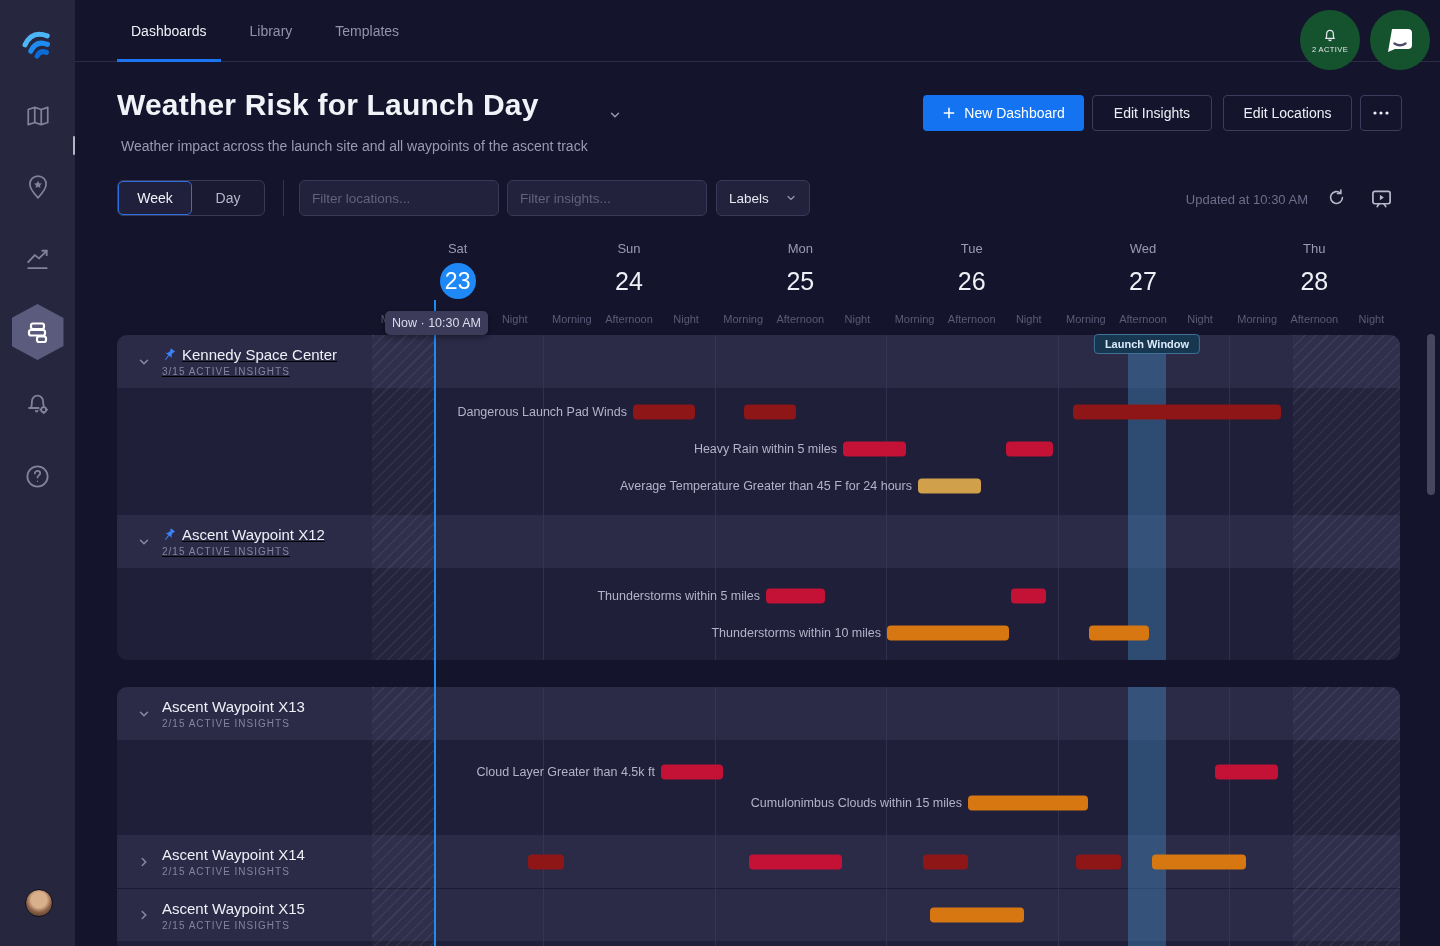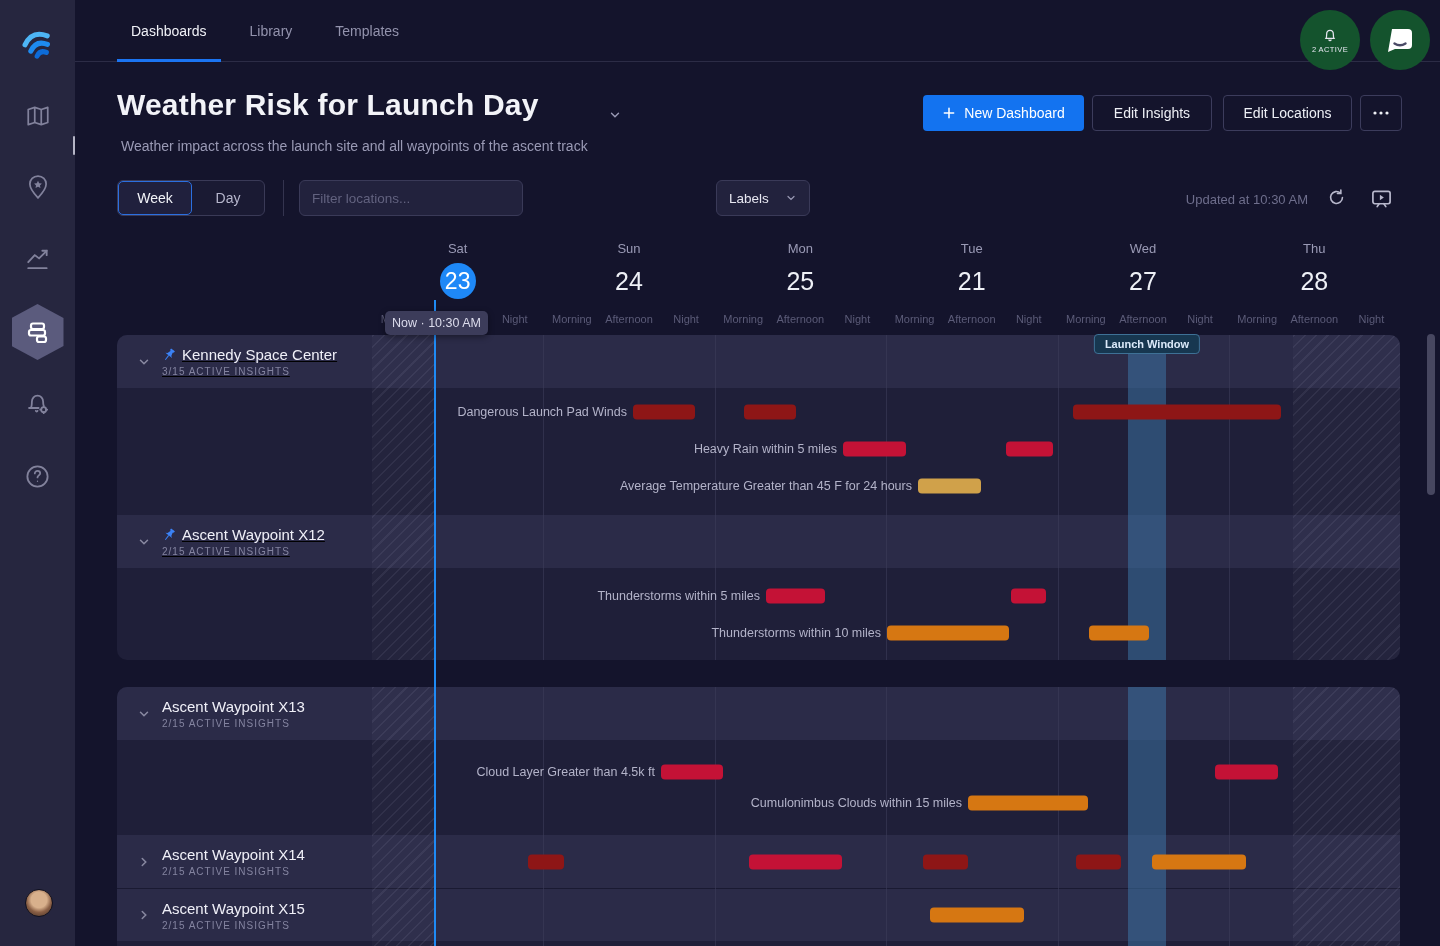--- a/index.html
+++ b/index.html
@@ -36,21 +36,21 @@
        display:flex;align-items:center;justify-content:center;cursor:pointer;}
   .btn-primary{left:923px;width:161px;background:#1373f0;color:#fff;gap:8px;}
   .btn-outline{background:transparent;border:1px solid #3c3c5c;color:#eef0f6;}
   
   .seg{position:absolute;left:117px;top:180px;width:148px;height:36px;border:1px solid #3a3a57;border-radius:6px;
        display:flex;box-sizing:border-box;background:#1a1a33;}
   .seg-btn{flex:1;display:flex;align-items:center;justify-content:center;font-size:14px;color:#b6b6cc;
            cursor:pointer;border-radius:5px;box-sizing:border-box;}
   .seg-btn.active{border:1px solid #2b6fe0;color:#f2f3f8;background:#20203d;}
   .vdivider{position:absolute;left:283px;top:180px;width:1px;height:36px;background:#34344f;}
-  .filter-input{position:absolute;top:180px;height:36px;width:224px;box-sizing:border-box;background:#22223d;
+  .filter-input{position:absolute;top:180px;height:36px;width:200px;box-sizing:border-box;background:#22223d;
                 border:1px solid #3a3a58;border-radius:6px;color:#f9a8d4;font-size:13.5px;padding:0 12px;
                 font-family:"Liberation Sans",sans-serif;outline:none;}
   .filter-input::placeholder{color:#62627f;}
   .labels-dd{position:absolute;left:716px;top:180px;width:94px;height:36px;box-sizing:border-box;background:#22223d;
              border:1px solid #3a3a58;border-radius:6px;display:flex;align-items:center;justify-content:space-between;
              padding:0 12px;color:#e8e8f2;font-size:13.5px;cursor:pointer;}
   .updated{position:absolute;top:192px;right:132px;font-size:13px;color:#6e6e8c;}
   .icon-btn{position:absolute;top:188px;color:#b8b8cc;cursor:pointer;}
   
   .tl-header{position:absolute;left:372px;top:235px;width:1028px;display:flex;}
@@ -198,20 +198,21 @@
         <circle cx="15" cy="3" r="1.6" fill="#eef0f6"></circle>
     </svg>
   </div>
 
   <div class="seg">
     <div class="seg-btn active">Week</div>
     <div class="seg-btn">Day</div>
   </div>
   <div class="vdivider"></div>
   <input class="filter-input" style="left: 299px;" placeholder="Filter locations...">
+  <input class="filter-input" style="left: 507px;" placeholder="Filter insights...">
   <div class="labels-dd">
     <span>Labels</span>
     <svg width="12" height="12" viewBox="0 0 24 24" fill="none" stroke="#9a9ab5" stroke-width="2.4" stroke-linecap="round">
         <path d="M6 9 L12 15 L18 9"></path>
       </svg>
   </div>
   <div class="updated">Updated at 10:30 AM</div>
   <div class="icon-btn" style="left:1327px">
     <svg width="19" height="19" viewBox="0 0 24 24" fill="none" stroke="currentColor" stroke-width="2" stroke-linecap="round">
       <path d="M19.5 12 A7.5 7.5 0 1 1 17 6.4"></path>
@@ -256,21 +257,21 @@
         </div>
         <div class="periods">
           <div class="period">Morning</div>
           <div class="period">Afternoon</div>
           <div class="period">Night</div>
         </div>
       </div>
       <div class="day-col">
         <div class="day-name">Tue</div>
         <div class="day-num-row">
-          <div class="day-num">21</div>
+          <div class="day-num">26</div>
         </div>
         <div class="periods">
           <div class="period">Morning</div>
           <div class="period">Afternoon</div>
           <div class="period">Night</div>
         </div>
       </div>
       <div class="day-col">
         <div class="day-name">Wed</div>
         <div class="day-num-row">

